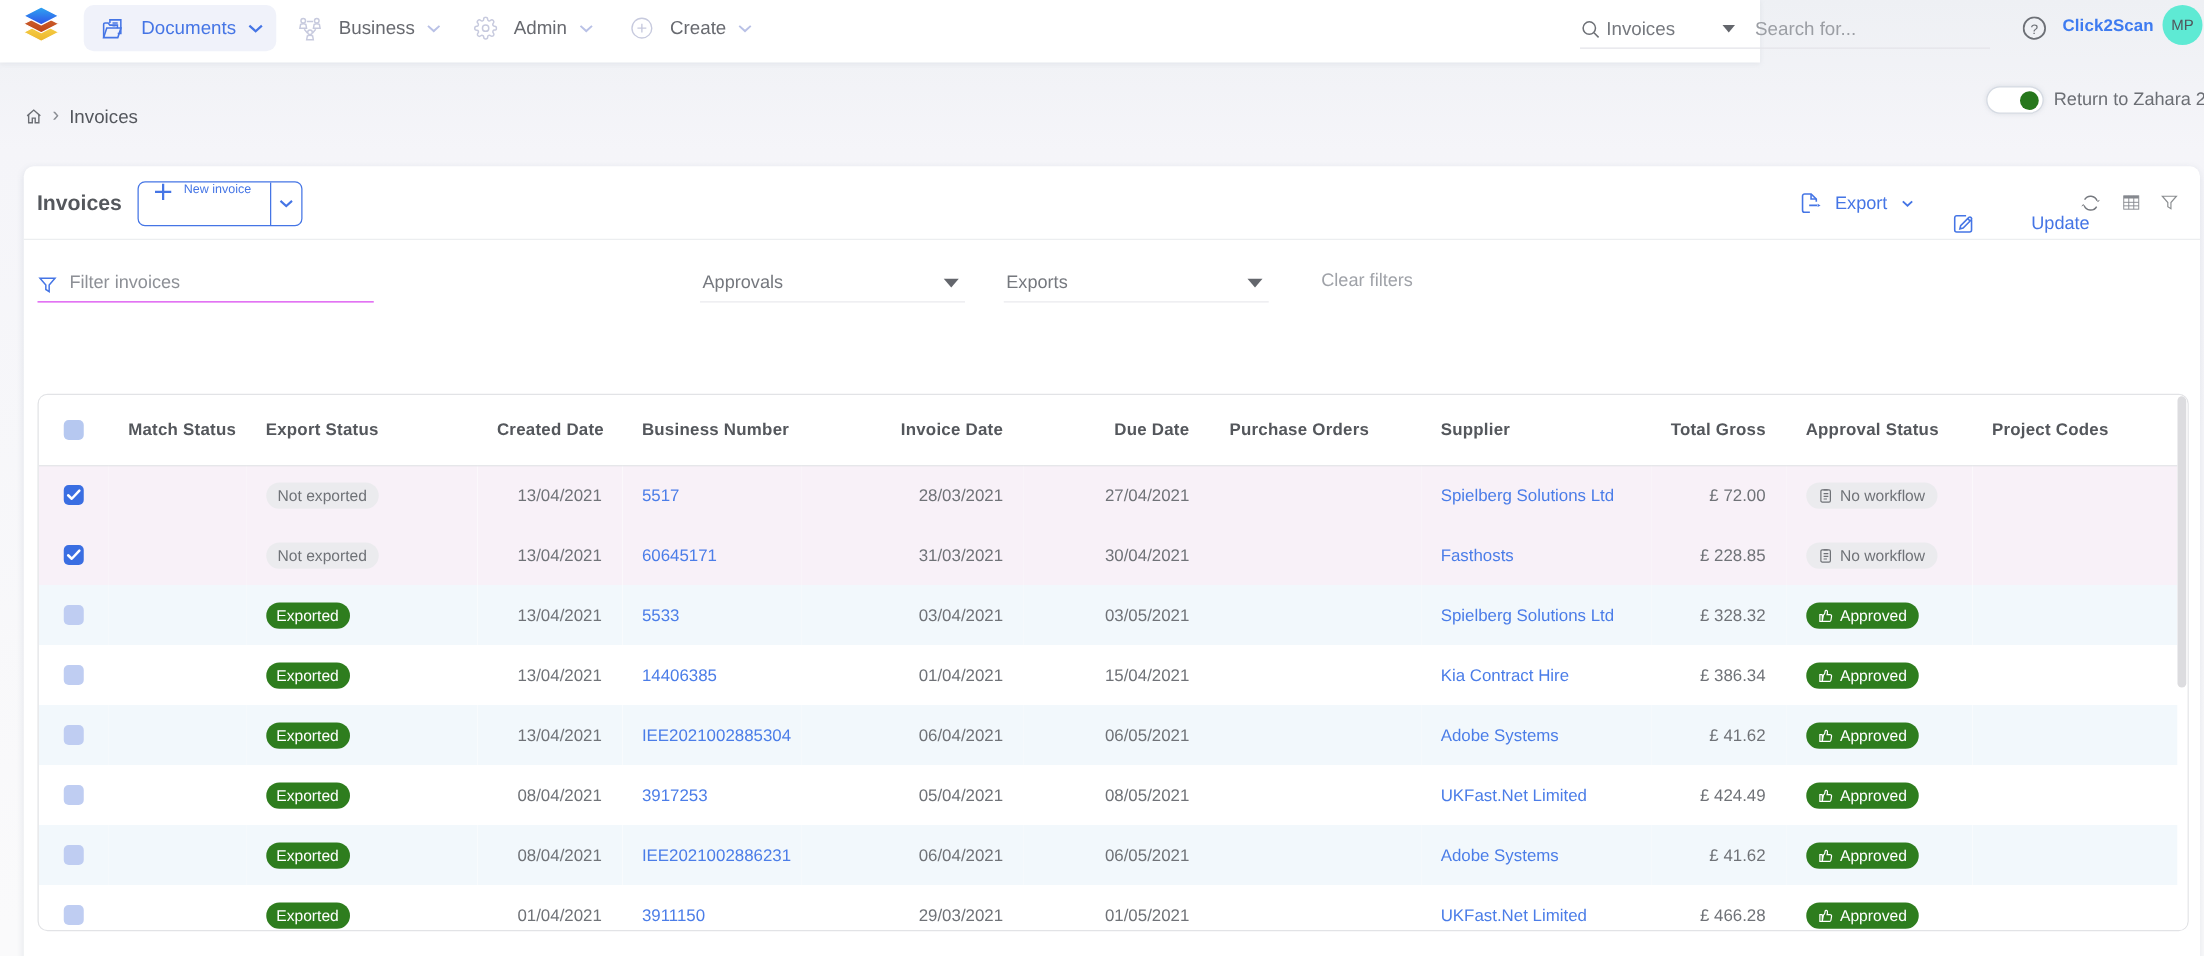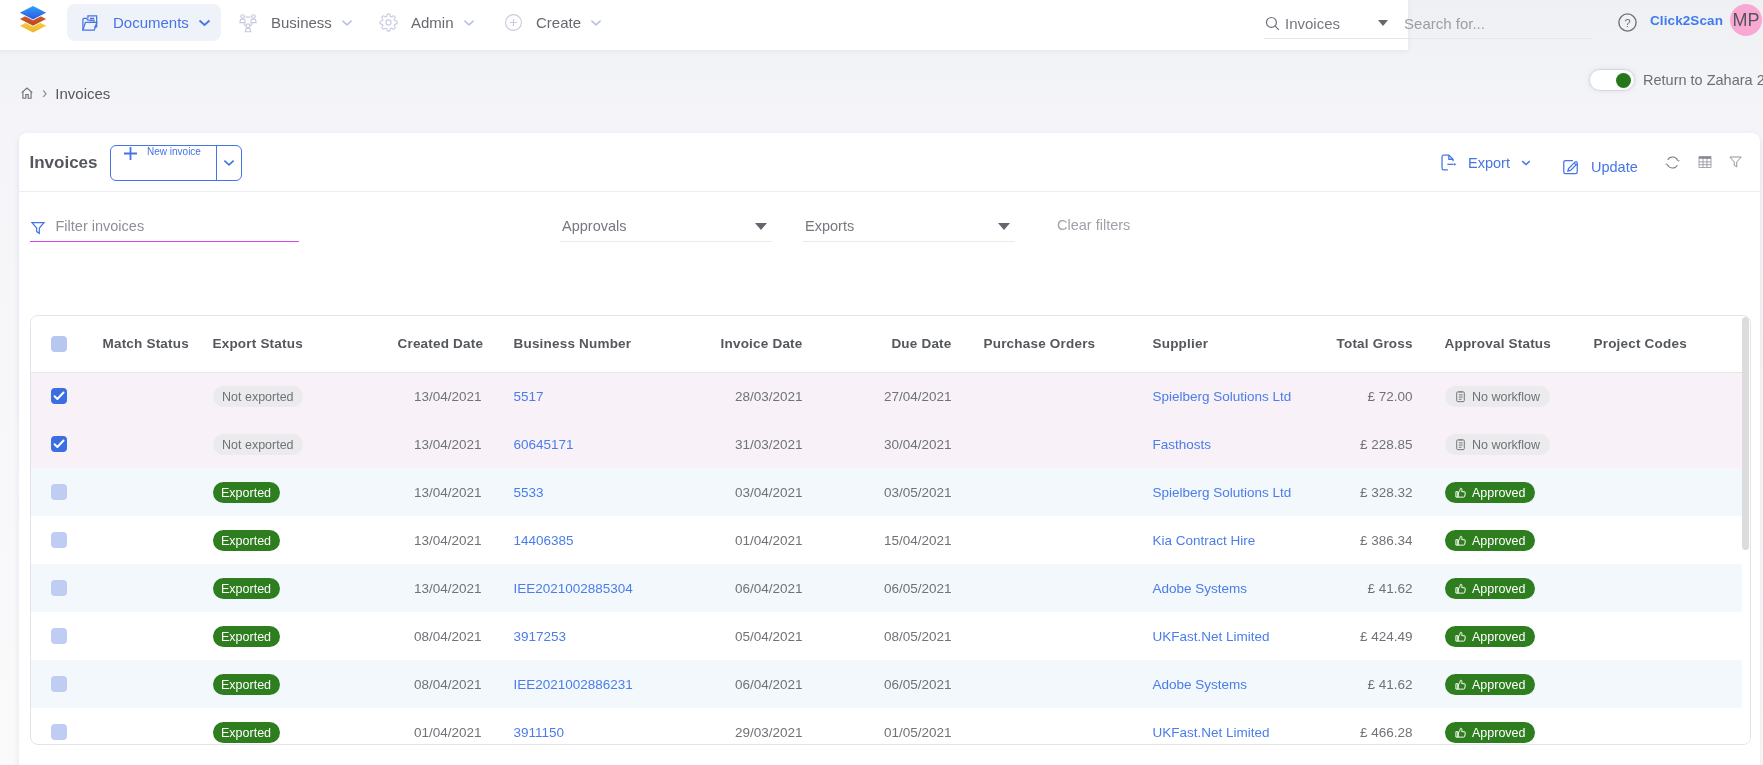--- a/index.html
+++ b/index.html
@@ -26,21 +26,21 @@
 .nav-biz  { left:238px; }
 .nav-admin{ left:379px; }
 .nav-create{ left:504px; }
 
 .searchwrap { position:absolute; left:1264px; top:8px; width:328px; height:31px; border-bottom:1px solid #e4e4e9; display:flex; align-items:center; }
 .search-type { color:#75787e; font-size:15px; margin-left:4px; }
 .search-caret { width:0; height:0; border-left:5px solid transparent; border-right:5px solid transparent; border-top:6px solid #63666c; margin-left:38px; }
 .search-ph { color:#9b9ea4; font-size:15px; margin-left:16px; }
 .helpq { position:absolute; left:1617.5px; top:13px; }
 .c2s { position:absolute; left:1650px; top:13px; color:#3e7bf0; font-weight:bold; font-size:13.5px; letter-spacing:.1px;}
-.avatar { position:absolute; left:1730px; top:4px; width:32px; height:32px; border-radius:50%; background:#f9a8d4; color:#51565c; font-size:18px; display:flex; align-items:center; justify-content:center;text-align:center; }
+.avatar { position:absolute; left:1730px; top:4px; width:32px; height:32px; border-radius:50%; background:#5eead4; color:#51565c; font-size:12px; display:flex; align-items:center; justify-content:center;text-align:center; }
 
 .crumbs { position:absolute; left:20px; top:84px; display:flex; align-items:center; color:#6b6e74; font-size:15px; }
 .crumbs .sep { margin:0 8px; color:#8a8d93; font-size:16px; }
 .crumbs .cur { color:#54575d; }
 .togglewrap { position:absolute; left:1589px; top:69px; display:flex; align-items:center; }
 .toggle { width:46px; height:22px; border-radius:11px; background:#fff; border:1px solid #d5dae2; position:relative; box-shadow:0 0 4px rgba(161,172,184,.3); }
 .toggle .knob { position:absolute; right:3px; top:2.5px; width:15px; height:15px; border-radius:50%; background:#26771c; }
 .toggle-lbl { margin-left:8px; font-size:14.5px; color:#6b6e74; white-space:nowrap; }
 
 .card { position:absolute; left:19px; top:133px; width:1741px; height:640px; background:#fff; border-radius:8px 8px 0 0; box-shadow:0 2px 6px rgba(67,89,113,.12); }
@@ -216,21 +216,21 @@
             <path d="M19 10.5 V7.9 L13.8 2.7 H7.2 a2.1 2.1 0 0 0-2.1 2.1 v14.4 a2.1 2.1 0 0 0 2.1 2.1 h5.3"></path>
             <path d="M13.7 2.8 v5.1 h5.2"></path>
             <path d="M11.8 14.3 h8"></path>
             <path d="M20.3 12.6 l3 1.7 -3 1.7 z" fill="#4575e5" stroke="none"></path>
           </svg>
         <span style="margin-left:11px">Export</span>
         <svg style="margin-left:11px" width="10" height="6" viewBox="0 0 13 8" fill="none" stroke="#4575e5" stroke-width="2">
             <path d="M1.5 1.5 L6.5 6 L11.5 1.5"></path>
           </svg>
       </div>
-      <div class="hr-item" style="position:absolute; left:1542px; top:24px;">
+      <div class="hr-item" style="position:absolute; left:1542px; top:36px;gap:34px;">
         <svg width="19" height="19" viewBox="0 0 24 24" fill="none" stroke="#4575e5" stroke-width="1.6">
             <path d="M20.5 8.5 V19 a2 2 0 0 1-2 2 H5.5 a2 2 0 0 1-2-2 V6.5 a2 2 0 0 1 2-2 H15"></path>
             <path d="M9.5 14.5 l-.8 3.3 3.3-.8 8.3-8.3 a1.8 1.8 0 0 0-2.5-2.5 z"></path>
             <path d="M16.6 7.4 l2.5 2.5"></path>
           </svg>
         <span style="margin-left:11px">Update</span>
       </div>
       <svg style="position:absolute; left:1645px; top:21px" width="17" height="17" viewBox="0 0 24 24" fill="none" stroke="#75787e" stroke-width="1.6">
           <path d="M5.2 8.1 A7.8 7.8 0 0 1 19.3 9.3 M18.8 15.9 A 7.8 7.8 0 0 1 4.7 14.7"></path>
           <path d="M19.3 9.6 l3.3-1.3 -2.3 2.8 z" fill="#75787e" stroke="none"></path>

